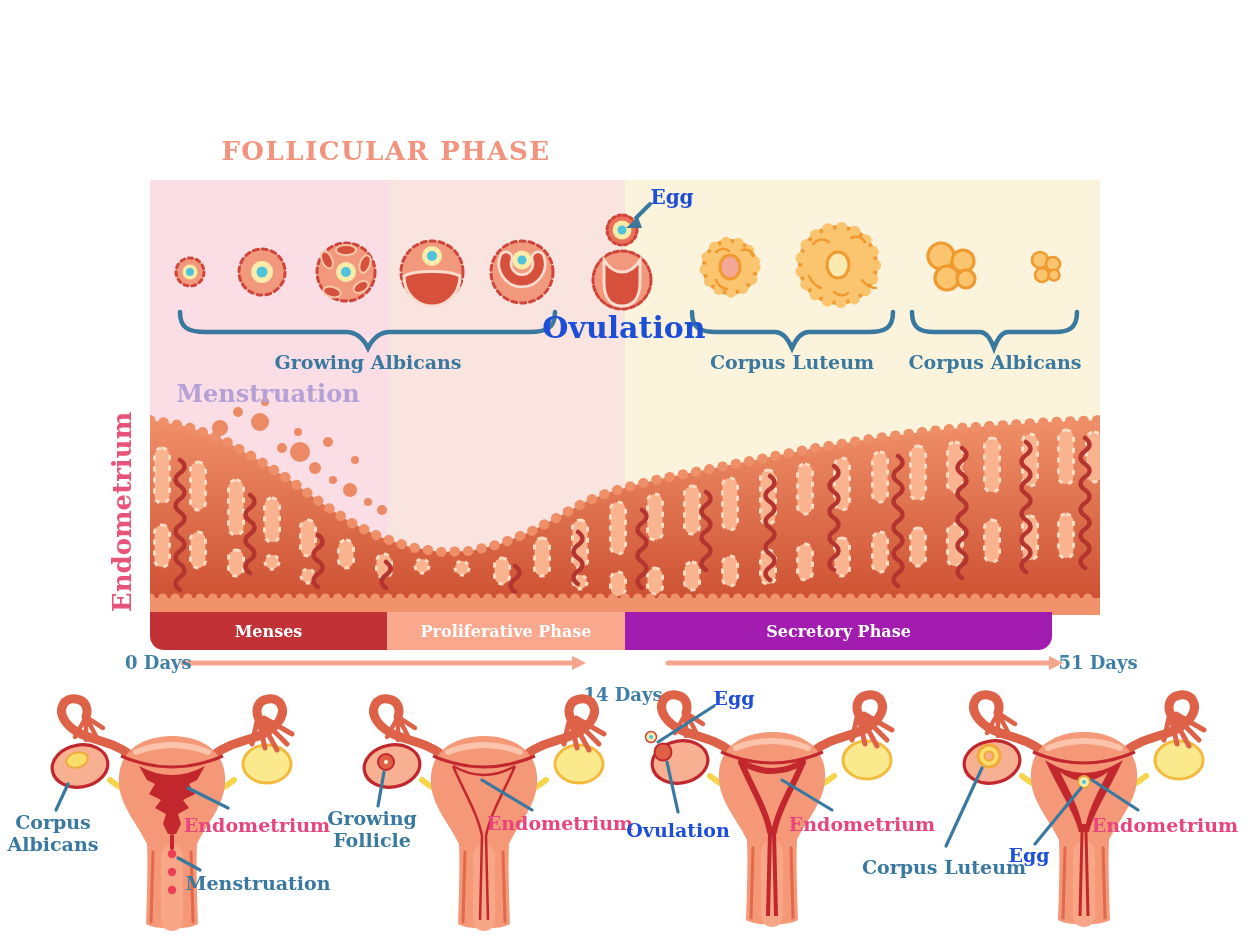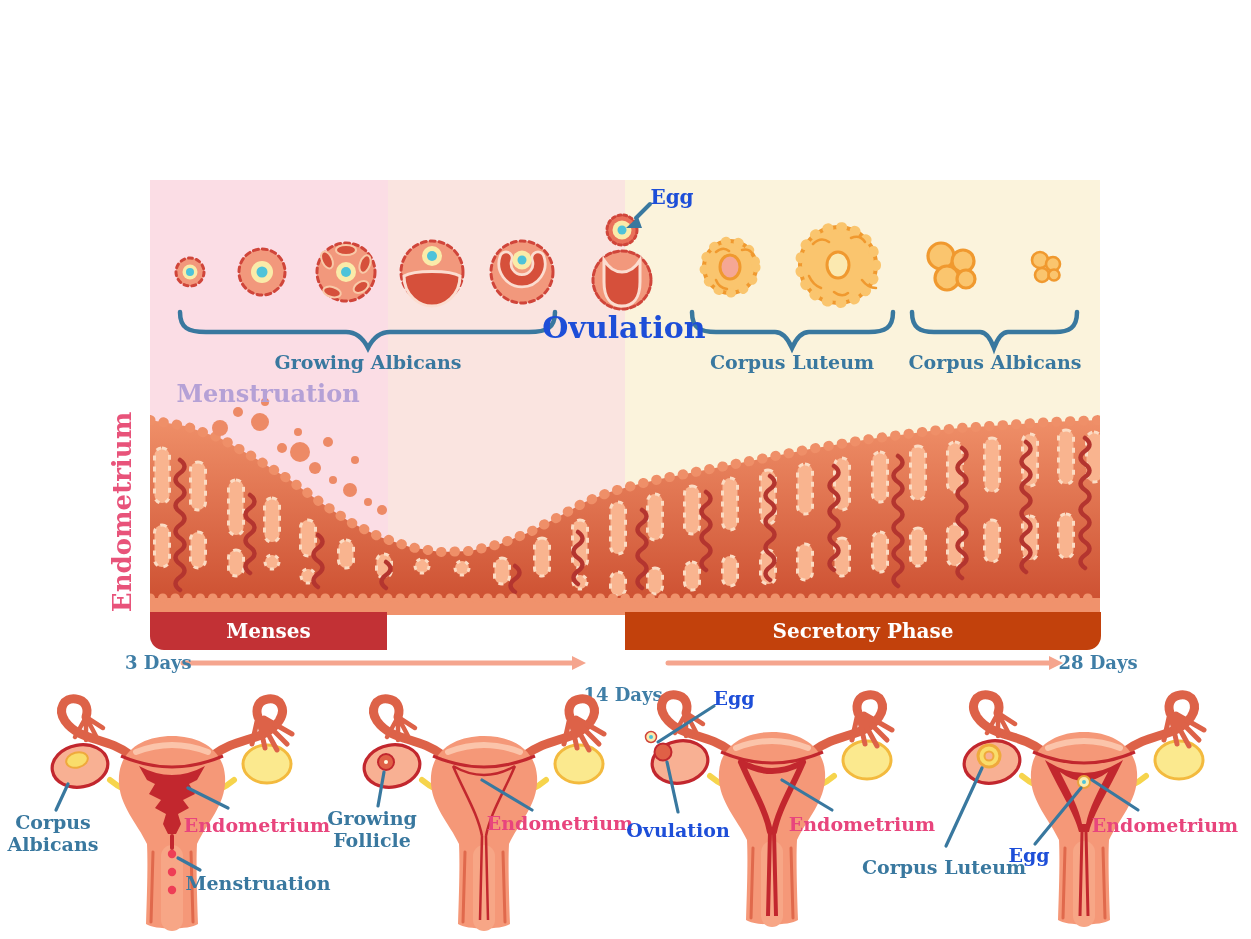--- a/index.html
+++ b/index.html
@@ -29,41 +29,42 @@
   .lbl-ovulation-chart{left:474px;top:131px;font-size:30px;}
   .lbl-growing{left:218px;top:172px;font-size:19px;}
   .lbl-cl-chart{left:642px;top:172px;font-size:19px;}
   .lbl-ca-chart{left:845px;top:172px;font-size:19px;}
   .lbl-menstruation-chart{left:118px;top:200px;font-size:24px;}
 
   .endo-axis{left:122px;top:512px;transform:translate(-50%,-50%) rotate(-90deg);
              font-size:26px;font-weight:bold;color:#E8537A;white-space:nowrap;}
 
   .bar{position:absolute;top:432px;height:38px;display:flex;align-items:center;
-       justify-content:center;color:#ffffff;font-size:20px;font-weight:bold;}
+       justify-content:center;color:#ffffff;font-size:16px;font-weight:bold;}
   .bar-menses{left:0;width:237px;background:#C23135;border-radius:0 0 0 14px;}
   .bar-prolif{left:237px;width:238px;background:#F9A78D;}
-  .bar-secr{left:475px;width:476px;background:#c2410c;border-radius:0 0 14px 0;}
+  .bar-secr{left:475px;width:427px;background:#a21caf;border-radius:0 0 14px 0;}
 
   .tl-text{position:absolute;top:652px;font-size:18px;font-weight:bold;color:#3F7EA6;white-space:nowrap;}
   .tl-0{left:125px;}
   .tl-14{left:623px;transform:translateX(-50%);margin-top:32px;}
   .tl-28{left:1098px;transform:translateX(-50%);}
 
   .ut{position:absolute;width:300px;height:250px;}
   .ut1{left:20px;top:692px;} .ut2{left:332px;top:692px;}
   .ut3{left:620px;top:688px;} .ut4{left:932px;top:688px;}
   .blbl{font-size:19px;}
 </style>
 </head>
 <body>
 
 <div class="page">
 
 
+  <div class="abs phase-header ph-follicular">FOLLICULAR PHASE</div>
 
   <div class="abs chart">
     <div class="panel p1"></div>
     <div class="panel p2"></div>
     <div class="panel p3"></div>
 
     <svg class="illus" width="950" height="435" viewBox="0 0 950 435">
       <defs>
         <linearGradient id="tg" x1="0" y1="0" x2="0" y2="1">
           <stop offset="0" stop-color="#EF8F68"></stop>
@@ -236,36 +237,37 @@
     </svg>
 
     <div class="lbl red lbl-egg-chart">Egg</div>
     <div class="lbl red lbl-ovulation-chart">Ovulation</div>
     <div class="lbl teal lbl-growing">Growing Albicans</div>
     <div class="lbl teal lbl-cl-chart">Corpus Luteum</div>
     <div class="lbl teal lbl-ca-chart">Corpus Albicans</div>
     <div class="lbl purple lbl-menstruation-chart">Menstruation</div>
 
     <div class="bar bar-menses">Menses</div>
+    <div class="bar bar-prolif">Proliferative Phase</div>
     <div class="bar bar-secr">Secretory Phase</div>
   </div>
 
   <div class="abs endo-axis">Endometrium</div>
 
   <svg class="abs" style="left:0;top:650px" width="1251" height="28">
     <g stroke="#F5A58E" stroke-width="5" stroke-linecap="round">
       <path d="M183,13 L574,13"></path>
         <path d="M668,13 L1051,13"></path>
     </g>
     <polygon points="586,13 572,6 572,20" fill="#F5A58E"></polygon>
     <polygon points="1063,13 1049,6 1049,20" fill="#F5A58E"></polygon>
   </svg>
-  <div class="tl-text tl-0">3 Days</div>
+  <div class="tl-text tl-0">0 Days</div>
   <div class="tl-text tl-14">14 Days</div>
-  <div class="tl-text tl-28">28 Days</div>
+  <div class="tl-text tl-28">51 Days</div>
 
   <svg class="ut ut1" viewBox="0 0 300 250" id="ut1">
       <path d="M112,64 C86,44 60,50 45,29 C37,17 44,5 56,7 C65,8 69,16 66,25" fill="none" stroke="#DD6248" stroke-width="9" stroke-linecap="round"></path>
       <path d="M66,25 L55,45 M66,25 L66,48 M66,25 L76,44 M66,25 L83,36" fill="none" stroke="#DD6248" stroke-width="4.5" stroke-linecap="round"></path>
       <path d="M192,64 C218,44 244,50 259,29 C267,17 260,5 248,7 C239,8 235,16 238,25" fill="none" stroke="#DD6248" stroke-width="9" stroke-linecap="round"></path>
       <ellipse cx="247" cy="72" rx="24" ry="19" fill="#FBE98E" stroke="#F3BA3E" stroke-width="3"></ellipse>
       <path d="M238,25 L232,52 M238,25 L245,56 M240,27 L257,58 M242,27 L267,52 M244,26 L272,42" fill="none" stroke="#DD6248" stroke-width="5" stroke-linecap="round"></path>
       <path d="M90,88 Q108,103 123,100" fill="none" stroke="#F6D44C" stroke-width="6" stroke-linecap="round"></path>
       <path d="M214,88 Q196,103 181,100" fill="none" stroke="#F6D44C" stroke-width="6" stroke-linecap="round"></path>
       <ellipse cx="60" cy="74" rx="28" ry="21" fill="#F8B093" stroke="#C2272E" stroke-width="3.2" transform="rotate(-10 60 74)"></ellipse>

